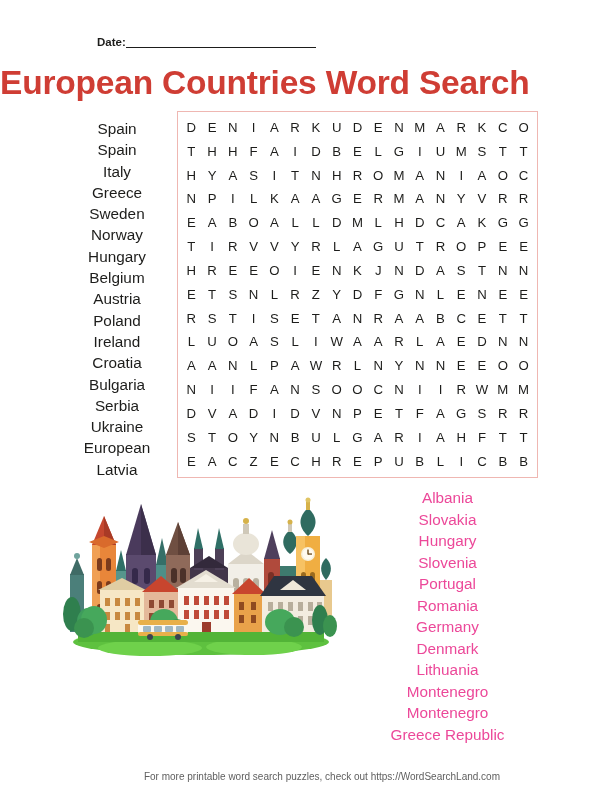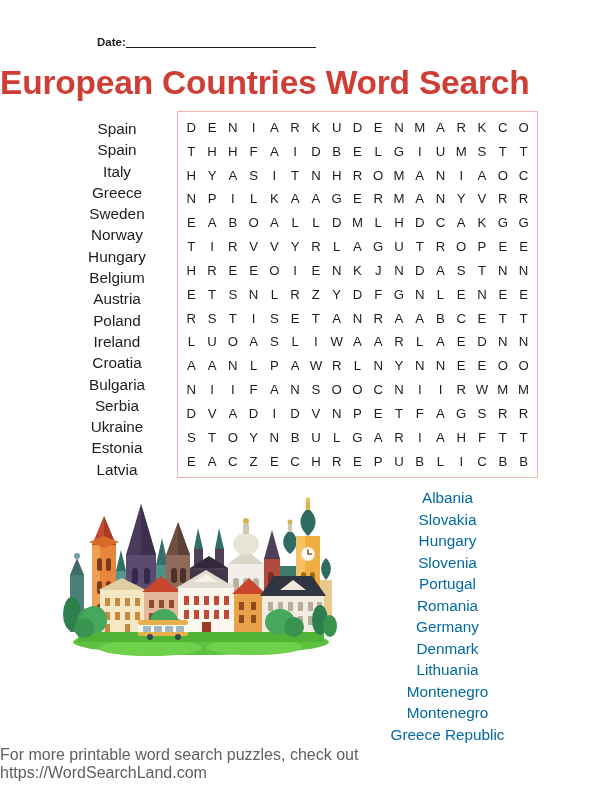--- a/index.html
+++ b/index.html
@@ -101,31 +101,31 @@
   }
   .illus svg { display: block; width: 100%; height: 100%; }
 
   
   .wordlist-right {
     position: absolute;
     top: 487px; left: 340px;
     width: 215px;
     text-align: center;
     font-size: 15.3px;
-    color: #0369a1;
+    color: #ec4899;
     line-height: 21.5px;
   }
   .wordlist-right div { white-space: nowrap; }
 
   
   .footer {
     position: absolute;
     bottom: 18px; left: 0; width: 500px;
-    text-align: left;
-    font-size: 16px;
+    text-align: right;
+    font-size: 10px;
     color: #5f5f5f;
   }
 </style>
 </head>
 <body>
 
 <div class="page">
 
   <div class="namedate">
     <div class="nd-spacer"></div>
@@ -146,21 +146,21 @@
       <div>Norway</div>
       <div>Hungary</div>
       <div>Belgium</div>
       <div>Austria</div>
       <div>Poland</div>
       <div>Ireland</div>
       <div>Croatia</div>
       <div>Bulgaria</div>
       <div>Serbia</div>
       <div>Ukraine</div>
-      <div>Estonia</div>
+      <div>European</div>
       <div>Latvia</div>
     </div>
 
   <div class="grid-wrap" style="border-color: rgb(239, 183, 178);">
     <div class="grid">
         <div class="grid-row">
           <div class="cell">D</div>
           <div class="cell">E</div>
           <div class="cell">N</div>
           <div class="cell">I</div>

